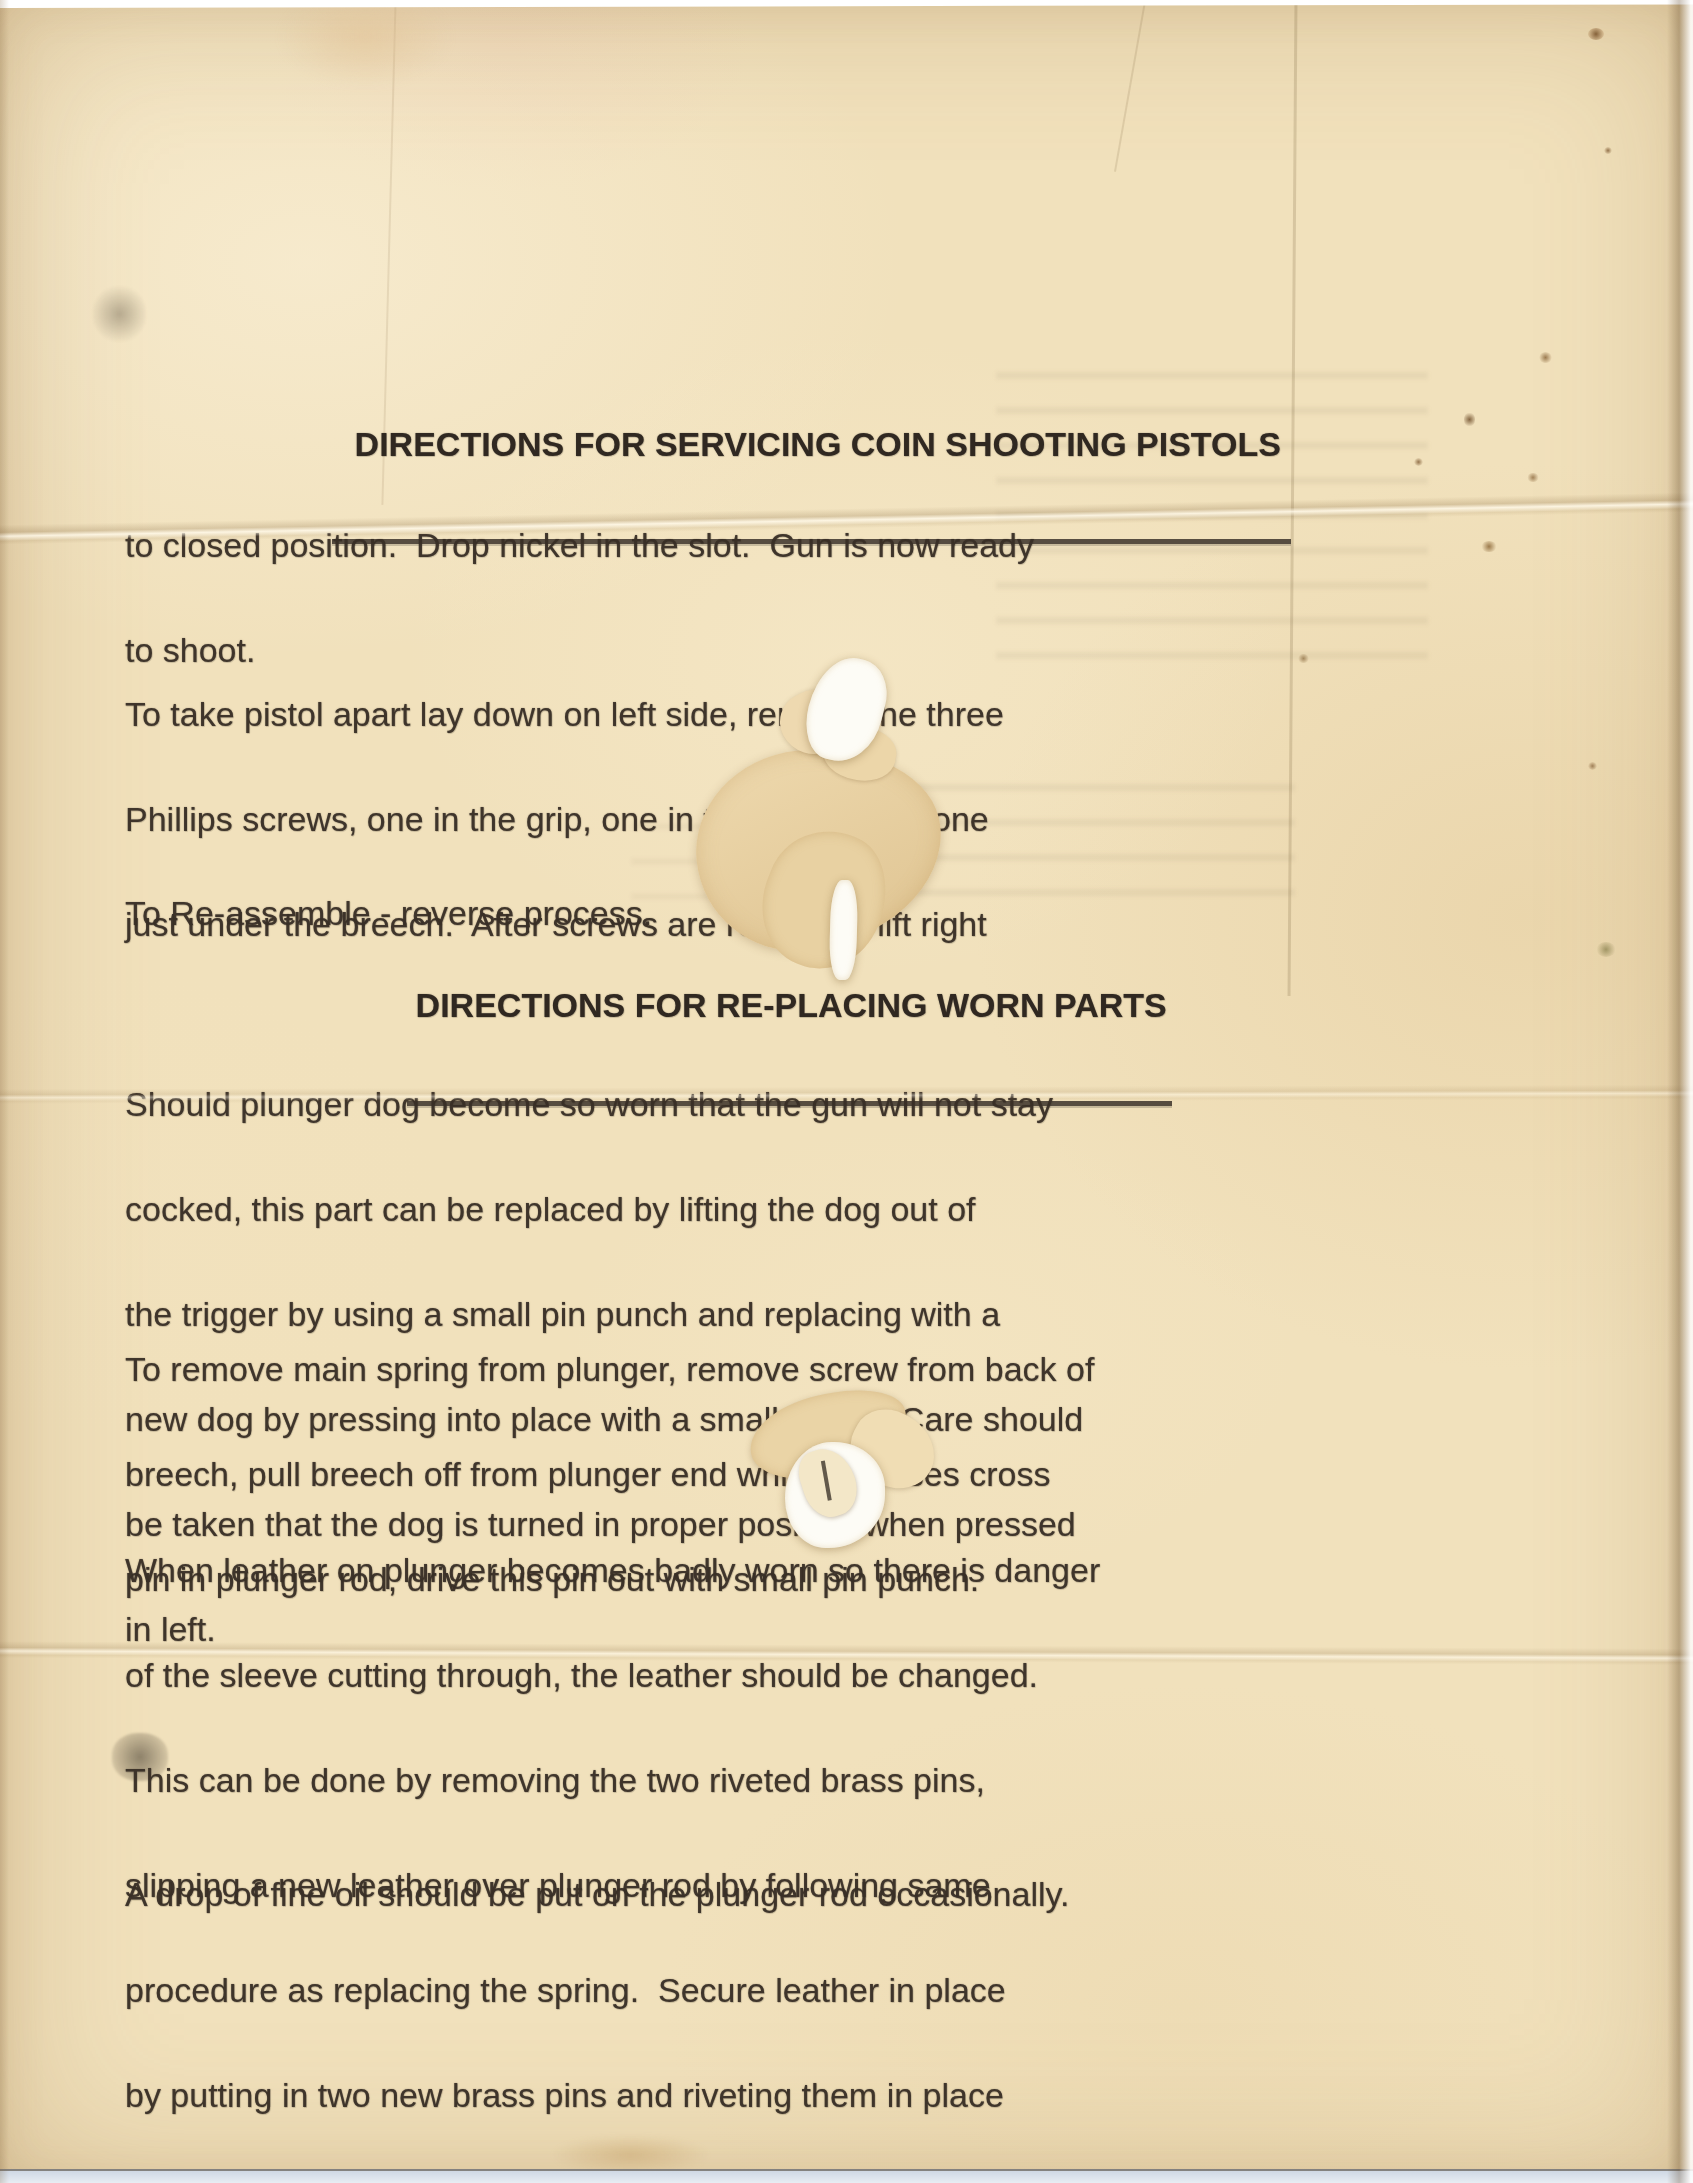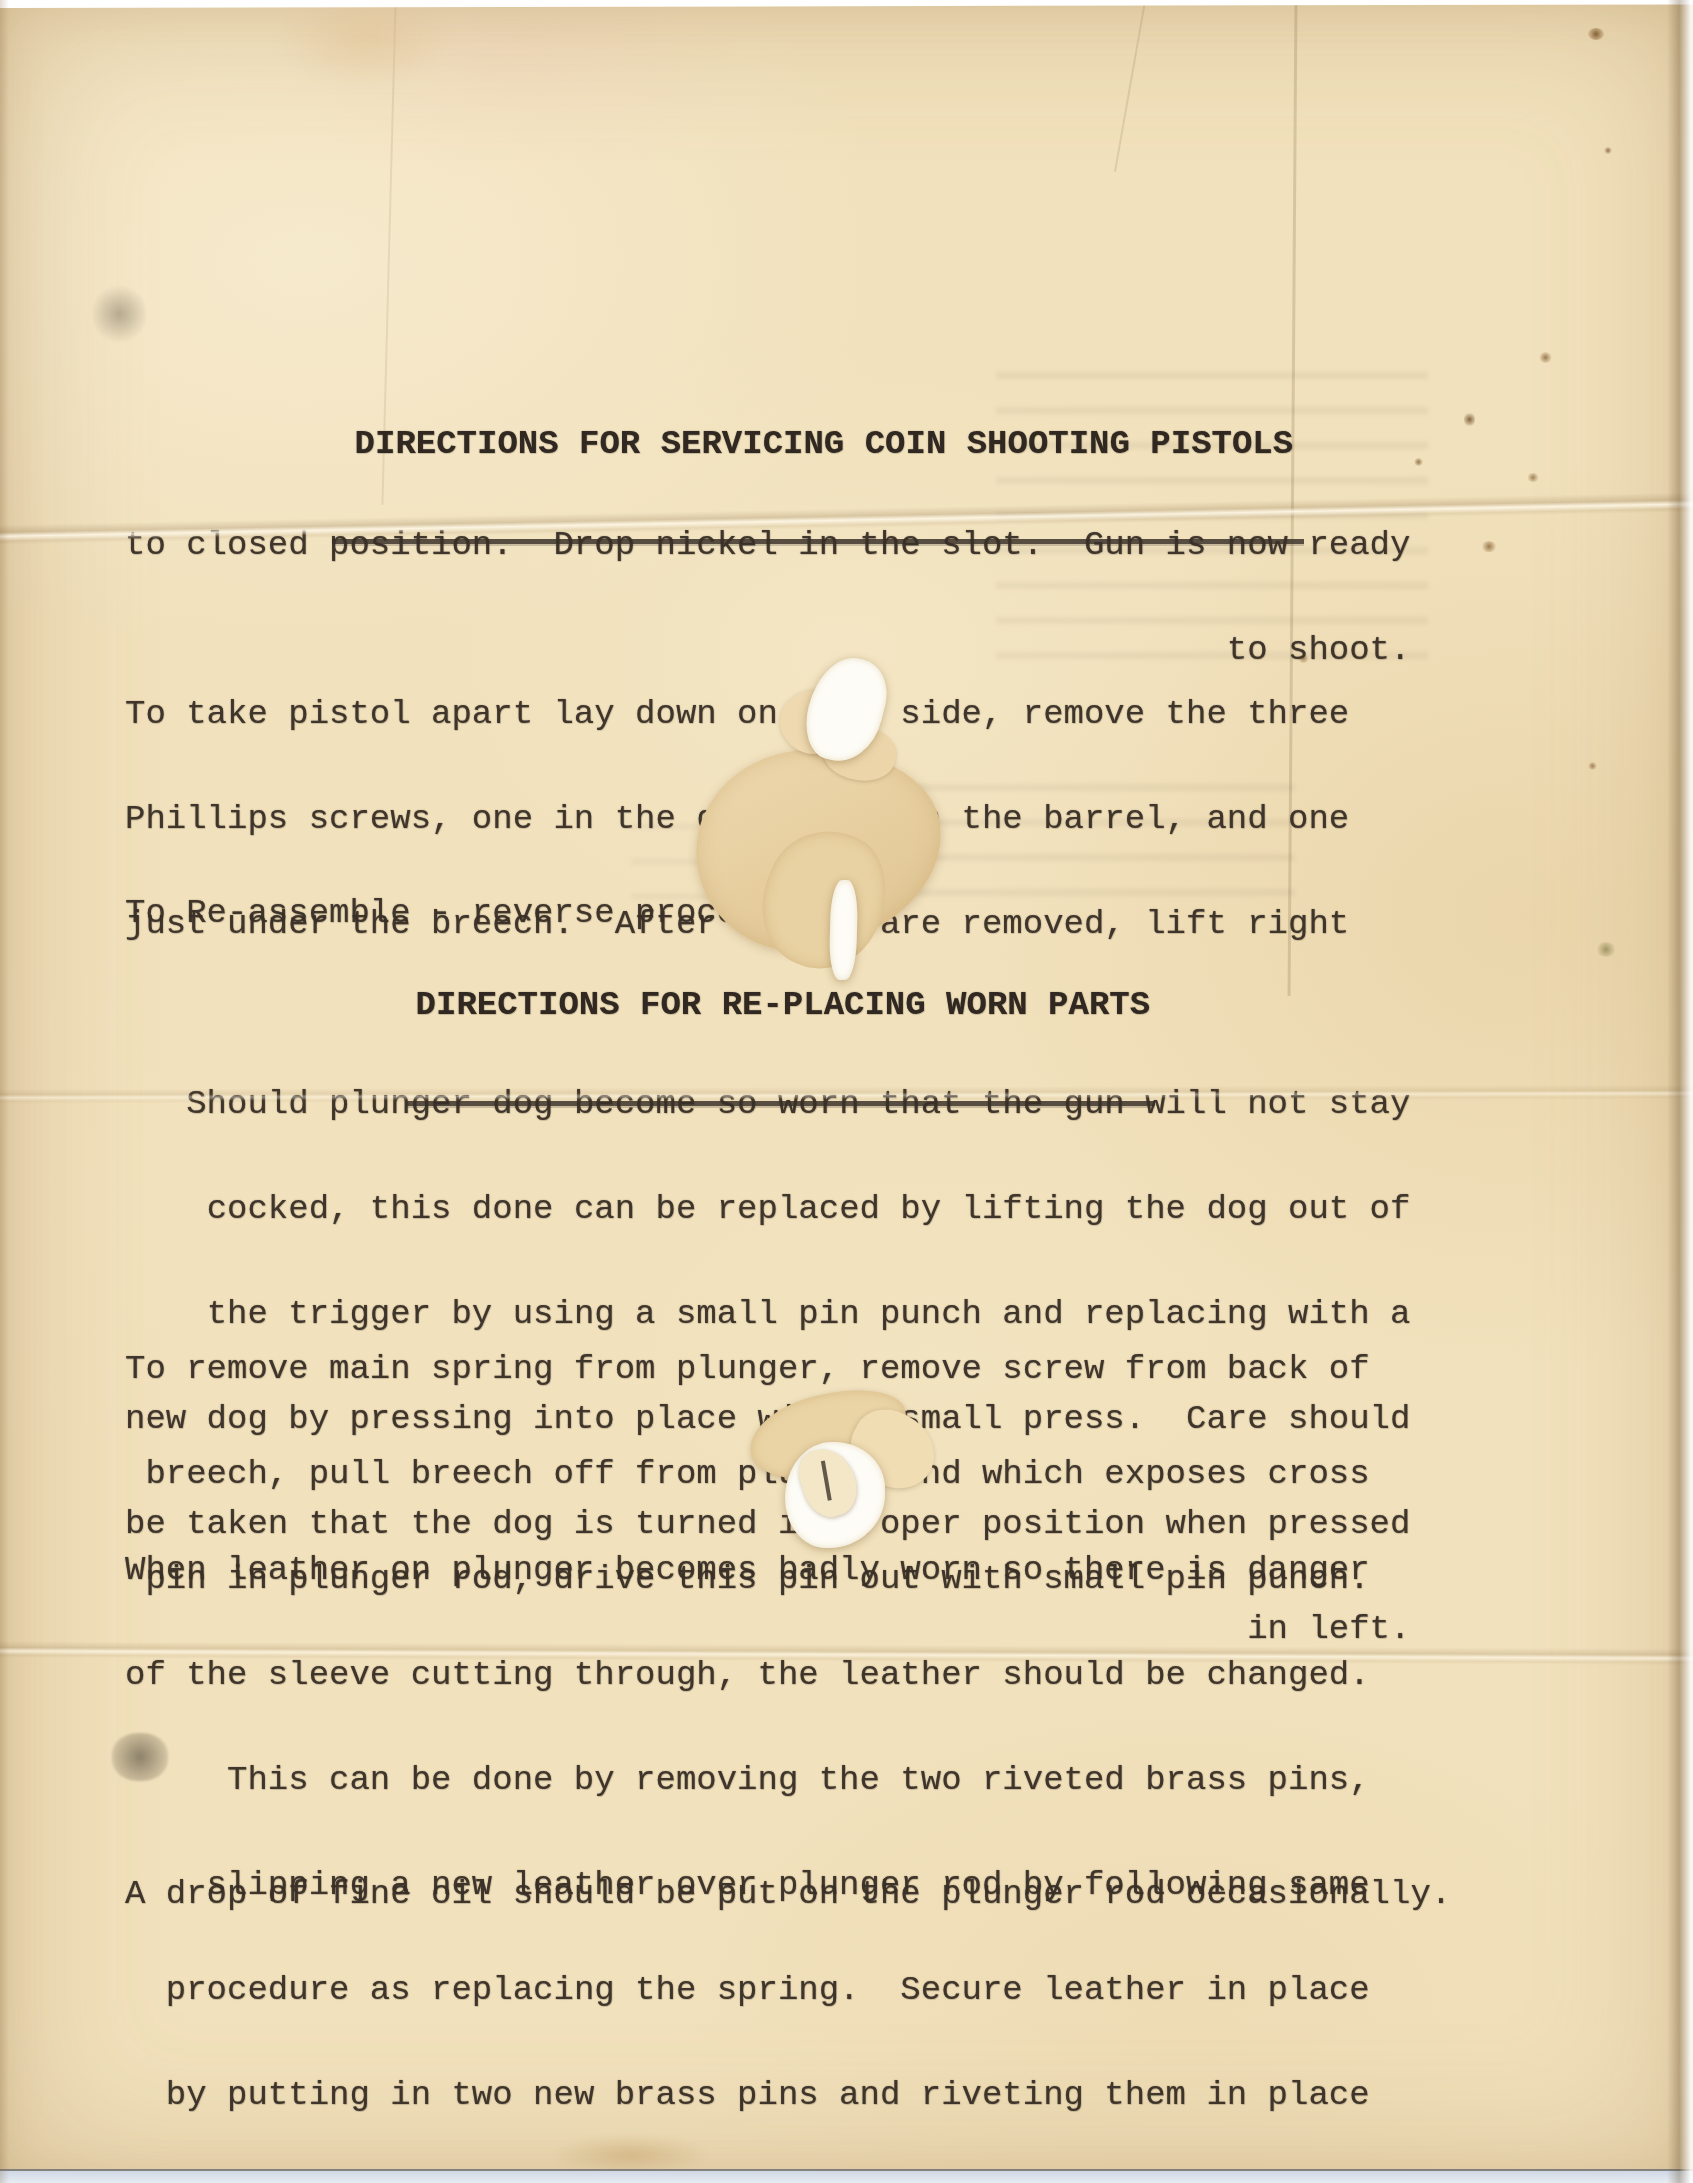--- a/index.html
+++ b/index.html
@@ -10,22 +10,21 @@
     background-color:#f1e1bc;
     background-image:
       radial-gradient(863px 564px at 18% 12%, rgba(250,240,216,.60), transparent 70%),
       radial-gradient(631px 465px at 50% 30%, rgba(248,236,206,.42), transparent 70%),
       radial-gradient(764px 631px at 90% 42%, rgba(229,205,159,.55), transparent 72%),
       radial-gradient(697px 432px at 70% 92%, rgba(235,215,173,.50), transparent 75%),
       radial-gradient(498px 345px at 6% 55%, rgba(242,226,190,.45), transparent 70%),
       radial-gradient(345px 212px at 30% 2%, rgba(240,211,182,.55), transparent 70%),
       radial-gradient(531px 332px at 55% 62%, rgba(246,233,201,.35), transparent 70%);
     box-shadow: inset 0 0 153px rgba(150,108,55,.30), inset 0 0 46px rgba(150,108,55,.16);
-    font-family:Liberation Mono, monospace;
-    text-align:right;
+    font-family:Liberation Sans, sans-serif;
   }
   .block{position:absolute;white-space:pre;font-size:34px;line-height:35px;
     color:rgba(56,47,38,.92);
     text-shadow:0 0 1.3px rgba(56,47,38,.55), 0.7px 0.7px 0 rgba(56,47,38,.14);
     z-index:3;}
   .tl{white-space:pre;}
   .heading{font-weight:bold;color:rgba(43,36,30,.95);
     border-bottom:5.3px solid rgba(52,44,36,.82);
     box-shadow:0 2px 0 rgba(52,44,36,.22);}
   
@@ -72,21 +71,21 @@
   <div class="block" style="top:826px;left:125px;">
     <div class="tl">To Re-assemble - reverse process.</div>
   </div>
 
   <div class="block heading" style="top:918px;left:407px;padding:0 5.3px 8px 8.6px;">
     <div class="tl">DIRECTIONS FOR RE-PLACING WORN PARTS</div>
   </div>
 
   <div class="block" style="top:1017px;left:125px;">
     <div class="tl">Should plunger dog become so worn that the gun will not stay</div>
-    <div class="tl">cocked, this done can be replaced by lifting the dog out of</div>
+    <div class="tl">cocked, this part can be replaced by lifting the dog out of</div>
     <div class="tl">the trigger by using a small pin punch and replacing with a</div>
     <div class="tl">new dog by pressing into place with a small press.  Care should</div>
     <div class="tl">be taken that the dog is turned in proper position when pressed</div>
     <div class="tl">in left.</div>
   </div>
 
   <div class="block" style="top:1282px;left:125px;">
     <div class="tl">To remove main spring from plunger, remove screw from back of</div>
     <div class="tl">breech, pull breech off from plunger end which exposes cross</div>
     <div class="tl">pin in plunger rod, drive this pin out with small pin punch.</div>

